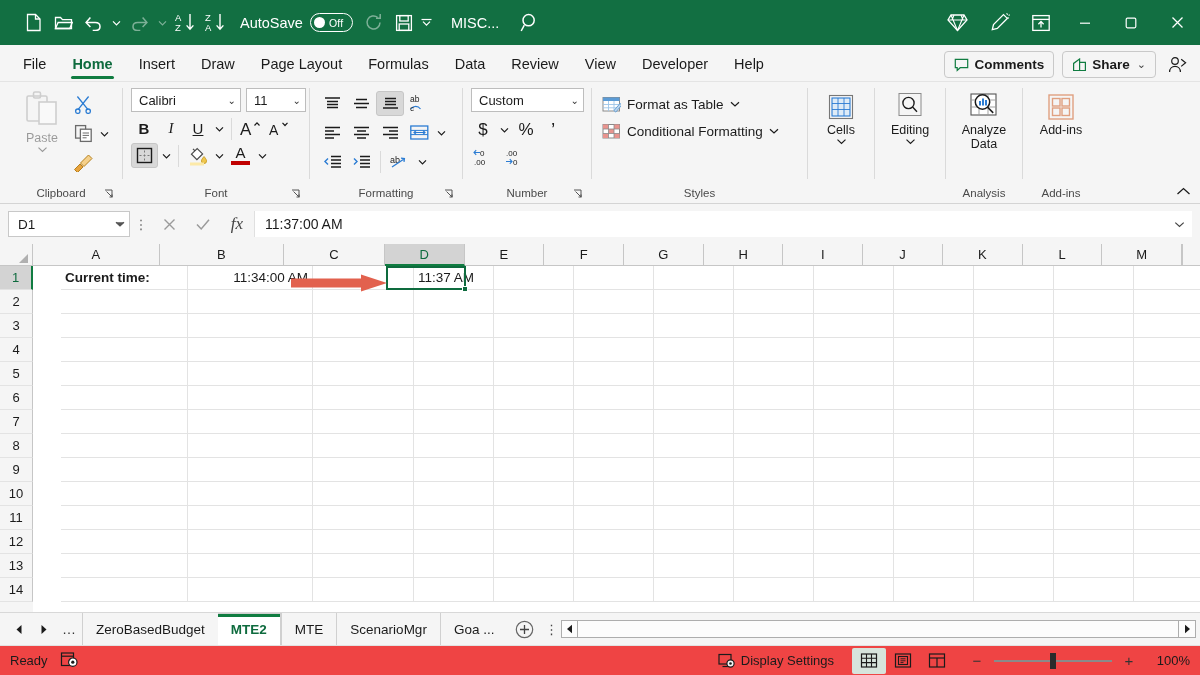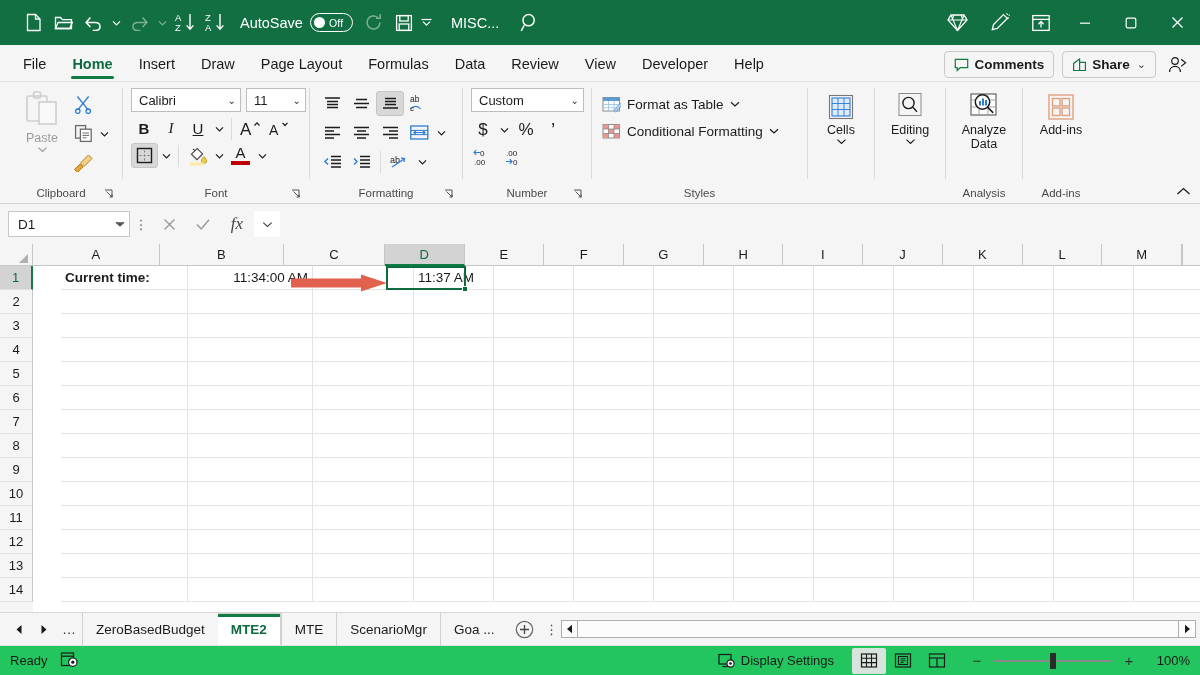--- a/index.html
+++ b/index.html
@@ -199,21 +199,21 @@
   }
   .addsheet { width: 34px; display:flex; align-items:center; justify-content:center; }
   .sheet-dots { width: 20px; display:flex; align-items:center; justify-content:center; color:#444; font-size:13px;}
   .hscroll { flex: 1; display: flex; align-items: center; padding-right: 4px; }
   .hs-arrow { width: 17px; height: 18px; background:#FCFCFC; border:1px solid #ADADAD; display:flex;align-items:center;justify-content:center; }
   .hs-track { flex: 1; height: 18px; background:#FCFCFC; border:1px solid #ADADAD; border-left:none; }
   .hs-arrow.right { border-left: none; }
 
   
   .statusbar {
-    height: 30px; flex: 0 0 30px; background: #22c55e; display: flex; align-items: center;
+    height: 30px; flex: 0 0 30px; background: #ef4444; display: flex; align-items: center;
     border-top: 1px solid #E2E2E2; padding: 0 10px; font-size: 13px; color: #1b1b1b;
   }
   .sb-left { display: flex; align-items: center; gap: 12px; }
   .sb-right { margin-left: auto; display: flex; align-items: center; gap: 0; }
   .disp-settings { display: flex; align-items: center; gap: 6px; padding: 0 8px; height: 24px; }
   .viewbtns { display: flex; align-items: center; gap: 0; margin-left: 10px; }
   .viewbtn { width: 34px; height: 26px; display:flex; align-items:center; justify-content:center; border-radius:2px; }
   .viewbtn.active { background: #D7E4DC; }
   .zoomwrap { display: flex; align-items: center; gap: 8px; margin-left: 14px; }
   .zminus, .zplus { width: 18px; display:flex; align-items:center; justify-content:center; color:#333; font-size: 15px; }
@@ -819,20 +819,23 @@
           </svg>
       </div>
       <div class="fb-btn">
         <svg width="16" height="15" viewBox="0 0 16 15">
             <path d="M2 7.6l4.2 4.4L14 2.8" fill="none" stroke="#9a9a9a" stroke-width="1.5"></path>
           </svg>
       </div>
       <div class="fb-btn">
         <span class="fx">fx</span>
       </div>
+    </div>
+    <div class="finput">
+      <span>11:37:00 AM</span>
     </div>
     <div class="fb-expand">
       <svg width="11" height="7" viewBox="0 0 11 7">
           <path d="M1.3 1.6L5.5 5.4 9.7 1.6" fill="none" stroke="#444" stroke-width="1.2"></path>
         </svg>
     </div>
   </div>
 
   <div class="gridwrap">
     <div class="colhdr-row">

